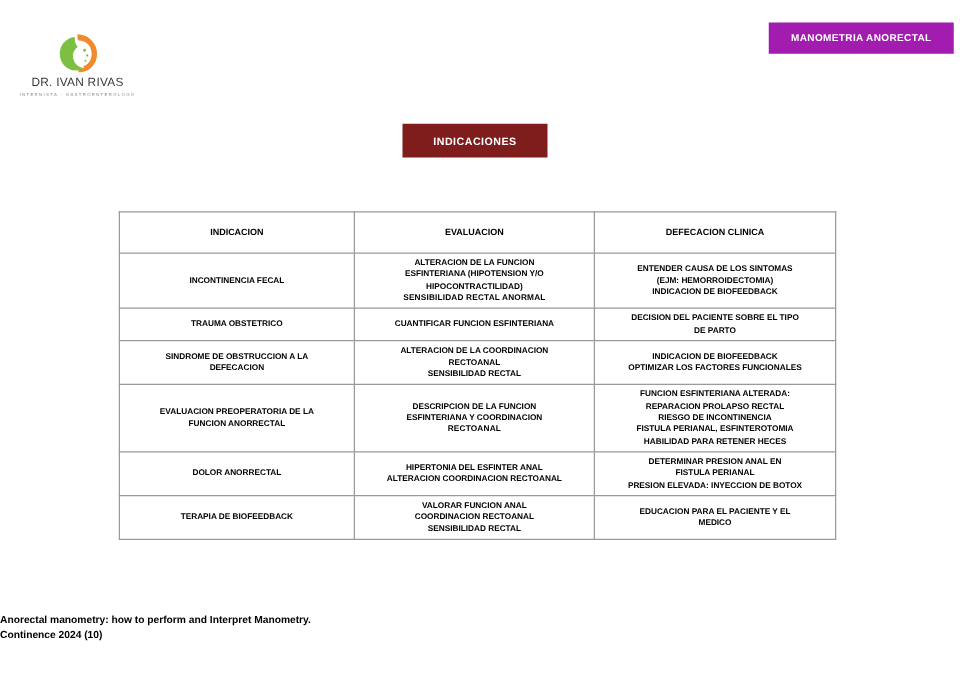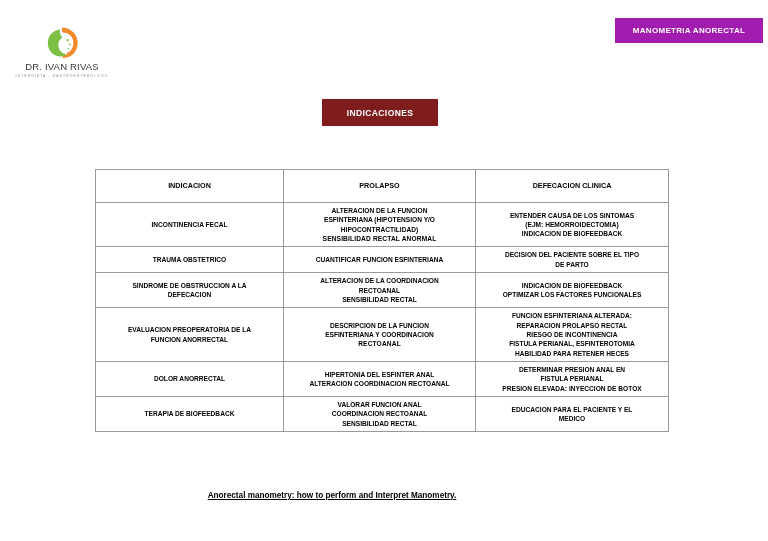--- a/index.html
+++ b/index.html
@@ -112,26 +112,25 @@
 
   .cell-line { display: block; }
   .cell-line.strong { font-weight: bold; letter-spacing: 0.15px; }
 
   
   .citation {
     position: absolute;
     top: 490px;
     left: 0;
     width: 664px;
-    text-align: center;
+    text-align: left;
     font-size: 8.2px;
     font-weight: bold;
     line-height: 1.45;
     color: #000000;
-    text-decoration: underline;
   }
 </style>
 </head>
 <body>
 
 <div class="section-badge">
   <span>MANOMETRIA ANORECTAL</span>
 </div>
 
 <div class="logo-block">
@@ -161,21 +160,21 @@
 <div class="table-wrap">
   <table class="matrix">
     <colgroup>
       <col class="c1">
         <col class="c2">
         <col class="c3">
     </colgroup>
     <thead>
       <tr>
         <th>INDICACION</th>
-        <th>PROLAPSO</th>
+        <th>EVALUACION</th>
         <th>DEFECACION CLINICA</th>
       </tr>
     </thead>
     <tbody>
 
       <tr>
         <td>
           <span class="cell-line">INCONTINENCIA FECAL</span>
         </td>
         <td>
@@ -268,13 +267,14 @@
           <span class="cell-line">MEDICO</span>
         </td>
       </tr>
 
     </tbody>
   </table>
 </div>
 
 <div class="citation">
   <div>Anorectal manometry:  how to perform and Interpret Manometry.</div>
+  <div>Continence 2024 (10)</div>
 </div>
 
 </body></html>

